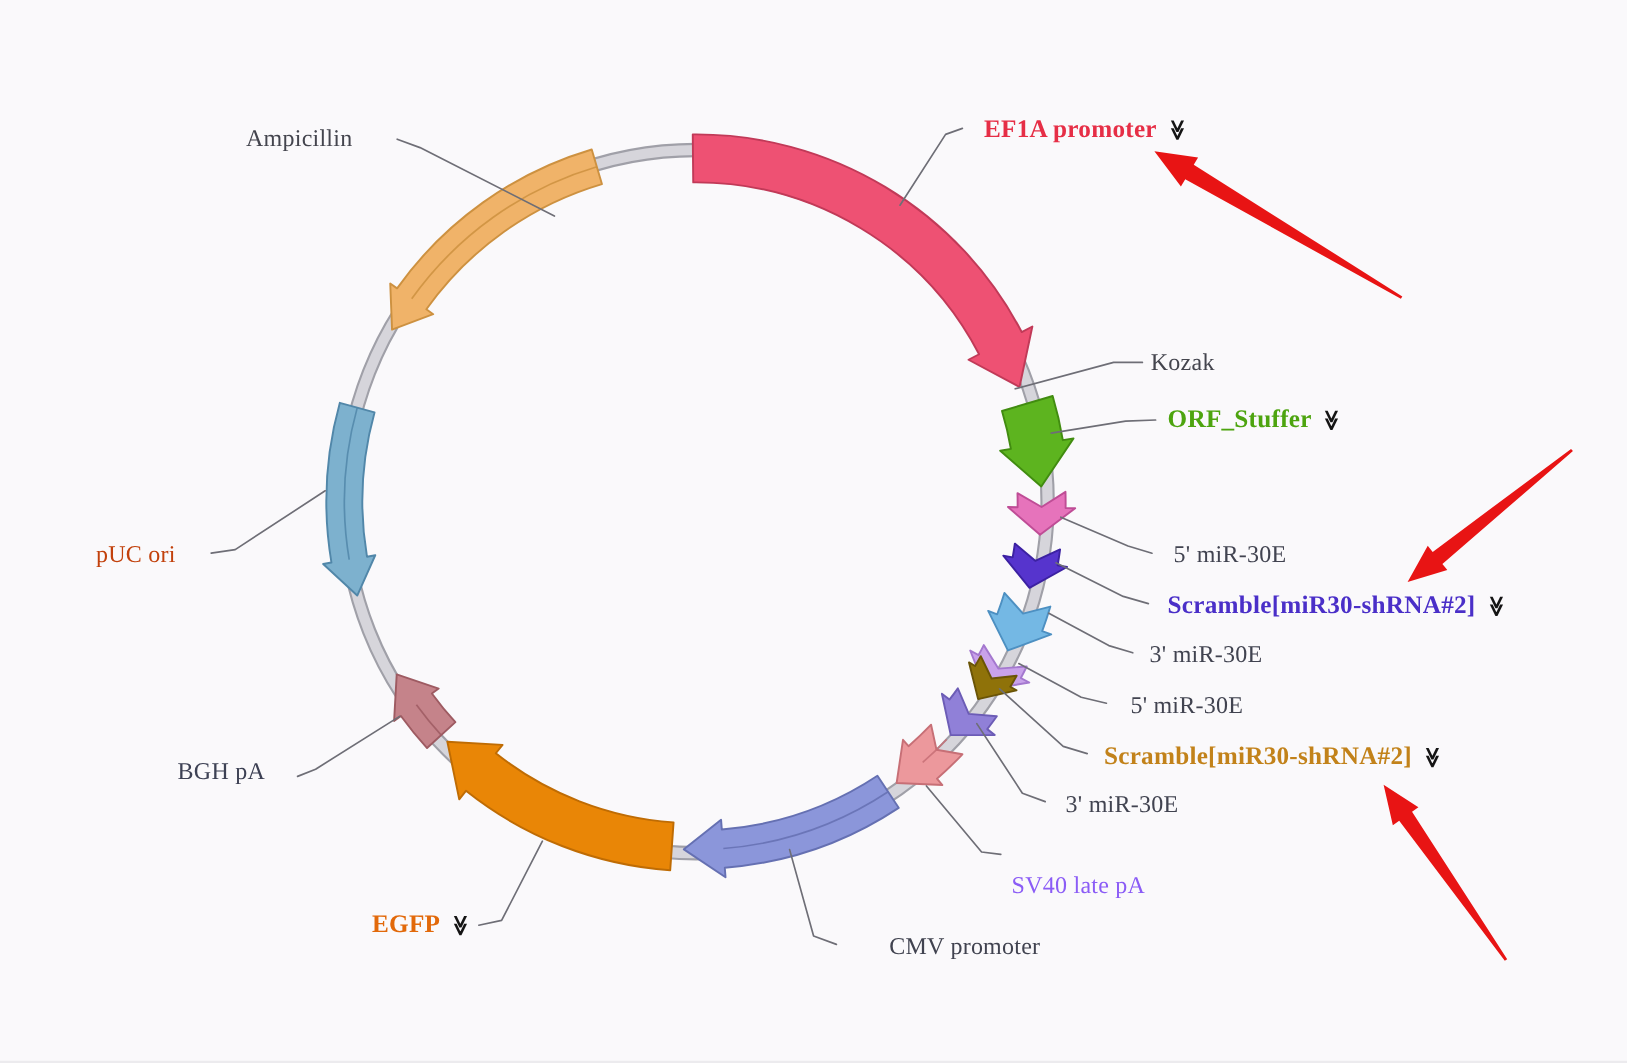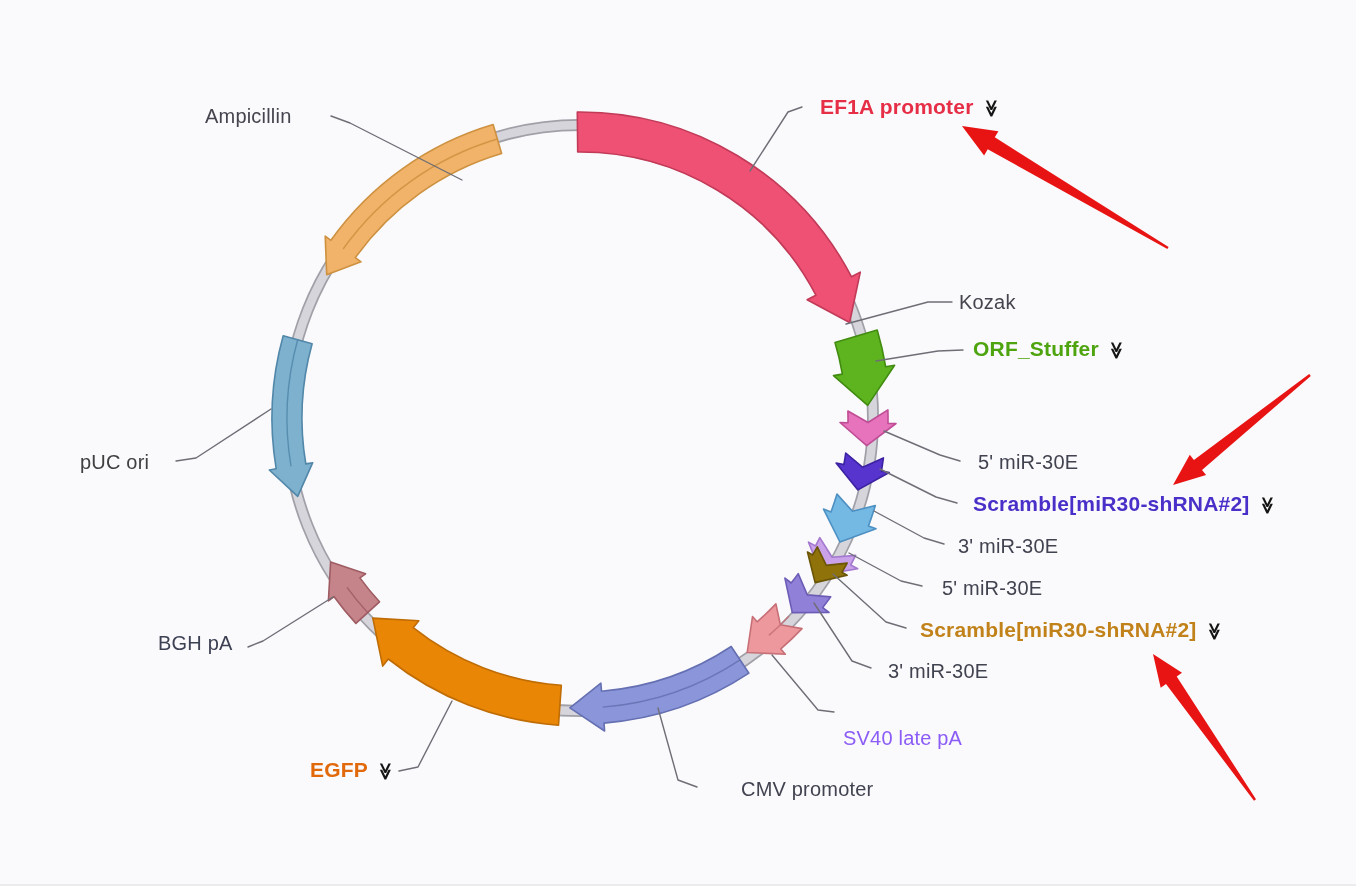--- a/index.html
+++ b/index.html
@@ -1,17 +1,17 @@
 <!DOCTYPE html>
 <html><head>
 <meta charset="utf-8">
 <style>
   html,body{margin:0;padding:0;background:#faf9fb;}
   .stage{position:relative;width:1356px;height:886px;background:#faf9fb;overflow:hidden;
-         font-family:Liberation Sans, sans-serif;}
+         font-family:Liberation Serif, serif;}
   .stage svg{position:absolute;left:0;top:0;}
   .label{position:absolute;font-size:20px;white-space:nowrap;letter-spacing:.2px;line-height:24px;}
   .label.bold{font-weight:700;font-size:21px;}
   .chev{display:inline-block;transform:rotate(90deg);font-weight:700;color:#141414;
         font-size:17px;margin-left:8px;line-height:17px;}
   .bottom-edge{position:absolute;left:0;bottom:0;width:100%;height:2px;background:#ecebee;}
 </style>
 </head>
 <body>
 
@@ -63,26 +63,26 @@
         <path d="M 1168.6 247.0 L 994.8 137.3 L 998.4 131.3 L 962.0 126.0 L 984.1 155.4 L 987.7 149.3 L 1167.4 249.0 Z" fill="#e81414"></path>
         <path d="M 1309.2 374.1 L 1193.9 459.9 L 1189.8 454.8 L 1173.0 485.0 L 1206.1 475.1 L 1202.0 470.0 L 1310.8 375.9 Z" fill="#e81414"></path>
         <path d="M 1256.0 799.3 L 1176.7 676.5 L 1182.0 672.8 L 1153.0 654.0 L 1160.7 687.7 L 1166.0 684.0 L 1254.0 800.7 Z" fill="#e81414"></path>
       </g>
   </svg>
   <div id="labels">
       <div class="label" style="left: 205px; top: 104px; color: rgb(68, 69, 78);"><span>Ampicillin</span></div>
       <div class="label bold" style="left: 820px; top: 95px; color: rgb(230, 46, 70);"><span>EF1A promoter</span><span class="chev">≫</span></div>
       <div class="label" style="left: 959px; top: 290px; color: rgb(68, 69, 78); text-align: right;"><span>Kozak</span></div>
       <div class="label bold" style="left: 973px; top: 337px; color: rgb(77, 164, 15);"><span>ORF_Stuffer</span><span class="chev">≫</span></div>
-      <div class="label" style="left: 80px; top: 450px; color: #404040; text-align: right;"><span>pUC ori</span></div>
+      <div class="label" style="left: 80px; top: 450px; color: #c2410c; text-align: right;"><span>pUC ori</span></div>
       <div class="label" style="left: 978px; top: 450px; color: rgb(65, 67, 80);"><span>5' miR-30E</span></div>
       <div class="label bold" style="left: 973px; top: 492px; color: rgb(74, 47, 200);"><span>Scramble[miR30-shRNA#2]</span><span class="chev">≫</span></div>
       <div class="label" style="left: 958px; top: 534px; color: rgb(65, 67, 80);"><span>3' miR-30E</span></div>
       <div class="label" style="left: 942px; top: 576px; color: rgb(65, 67, 80);"><span>5' miR-30E</span></div>
       <div class="label bold" style="left: 920px; top: 618px; color: rgb(194, 130, 26);"><span>Scramble[miR30-shRNA#2]</span><span class="chev">≫</span></div>
       <div class="label" style="left: 888px; top: 659px; color: rgb(65, 67, 80);"><span>3' miR-30E</span></div>
-      <div class="label" style="left: 148px; top: 631px; color: rgb(61, 65, 84); margin-left: 10px;"><span>BGH pA</span></div>
+      <div class="label" style="left: 148px; top: 631px; color: rgb(61, 65, 84);"><span>BGH pA</span></div>
       <div class="label" style="left: 843px; top: 726px; color: #8b5cf6;"><span>SV40 late pA</span></div>
       <div class="label bold" style="left: 310px; top: 758px; color: rgb(226, 105, 10);"><span>EGFP</span><span class="chev">≫</span></div>
       <div class="label" style="left: 703px; top: 777px; color: rgb(65, 67, 80); margin-left: 38px;"><span>CMV promoter</span></div>
     </div>
   <div class="bottom-edge"></div>
 </div>
 
 </body></html>

